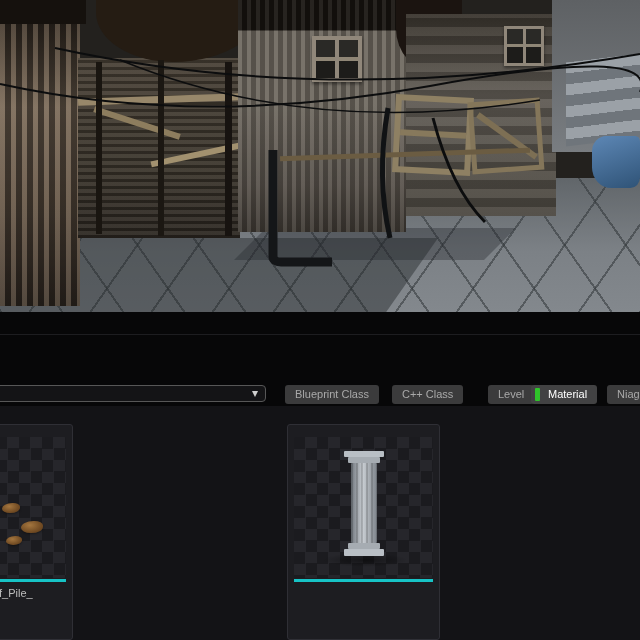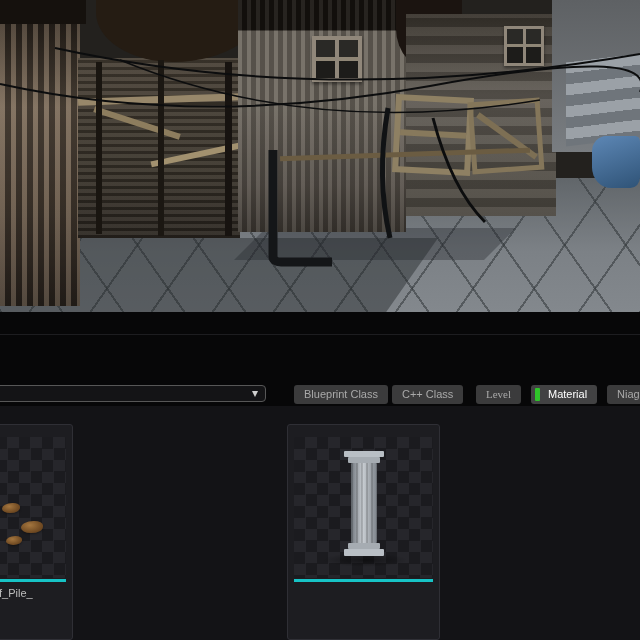--- a/index.html
+++ b/index.html
@@ -126,23 +126,23 @@
 
 <div class="gapband">
   <div class="gapline"></div>
 </div>
 
 <div class="filterbar">
   <div class="combo">
     <span></span>
     <span class="chev">▾</span>
   </div>
-  <div class="fbtn" style="left:294px;"><span>Blueprint Class</span></div>
+  <div class="fbtn" style="left:285px;"><span>Blueprint Class</span></div>
   <div class="fbtn" style="left:392px;"><span>C++ Class</span></div>
-  <div class="fbtn" style="left:476px;font-family:Liberation Serif, serif;"><span>Level</span></div>
+  <div class="fbtn" style="left:488px;"><span>Level</span></div>
   <div class="fbtn active" style="left:531px;text-align:center;"><span class="gbar"></span><span>Material</span></div>
   <div class="fbtn" style="left:607px;width:80px;"><span>Niag</span></div>
 </div>
 
 <div class="grid">
 
   <div class="tile" style="left:-80px;">
     <div class="thumb dark">
       <div class="leaf" style="left:75px;top:66px;width:18px;height:10px;"></div>
       <div class="leaf" style="left:94px;top:84px;width:22px;height:12px;"></div>

